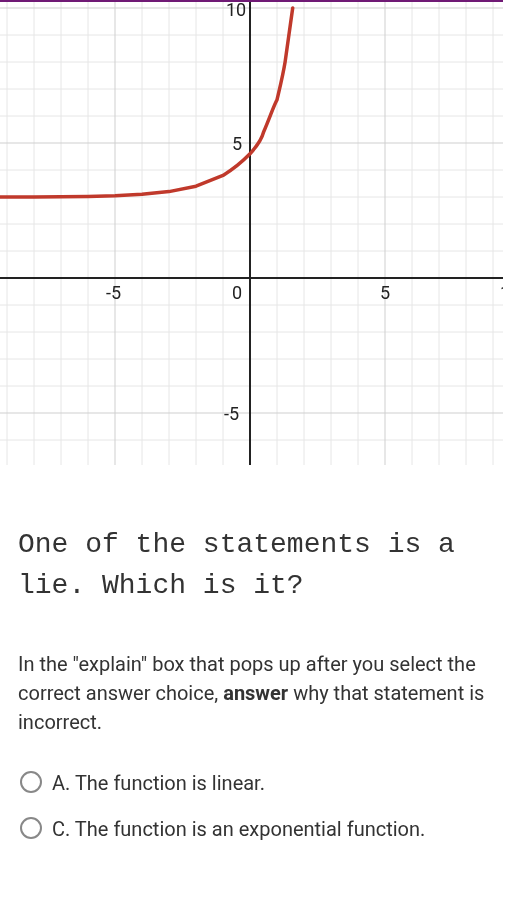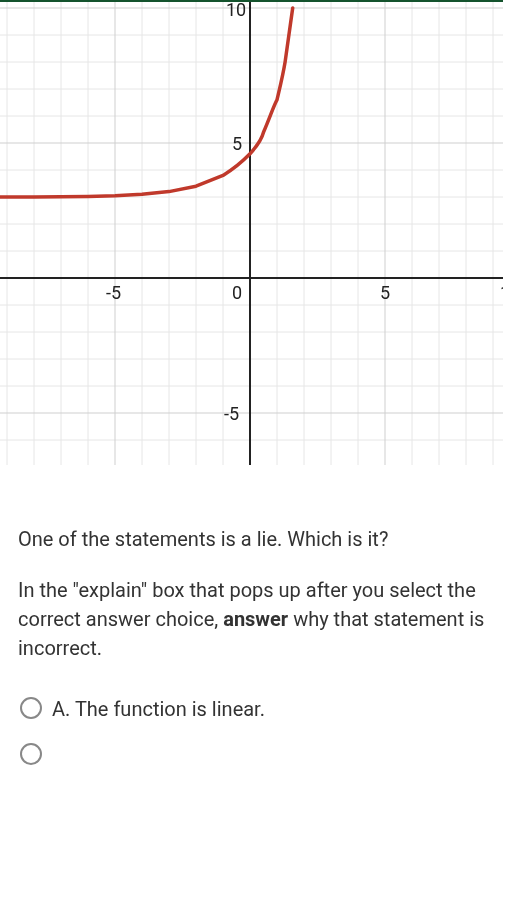--- a/index.html
+++ b/index.html
@@ -9,32 +9,33 @@
     background: #fff;
     font-family: -apple-system, BlinkMacSystemFont, "Segoe UI", Roboto, Arial, sans-serif;
     overflow: hidden;
     color: #333;
   }
   .chart-wrap {
     position: relative;
     width: 503px;
     height: 465px;
     overflow: hidden;
-    border-top: 2px solid #14532d;
+    border-top: 2px solid #701a75;
   }
   svg.chart { display: block; }
   .question-body {
     padding: 12px 18px 0 18px;
   }
   .q1 {
-    font-size: 20px;
+    font-size: 28px;
     line-height: 1.45;
     color: #333;
     margin-top: 48px;
-    margin-bottom: 22px;
+    margin-bottom: 44px;
+    font-family: Liberation Mono, monospace;
   }
   .q2 {
     font-size: 20px;
     line-height: 1.45;
     color: #333;
     margin-bottom: 24px;
   }
   .q2 b { font-weight: 700; }
   .choices { margin-top: 4px; }
   .choice {
@@ -152,15 +153,16 @@
     <span>In the "explain" box that pops up after you select the correct answer choice, </span><b>answer</b><span> why that statement is incorrect.</span>
   </p>
 
   <div class="choices">
     <div class="choice">
       <div class="radio"></div>
       <div class="choice-label">A. The function is linear.</div>
     </div>
     <div class="choice">
       <div class="radio"></div>
+      <div class="choice-label">C. The function is an exponential function.</div>
     </div>
   </div>
 </div>
 
 </body></html>

